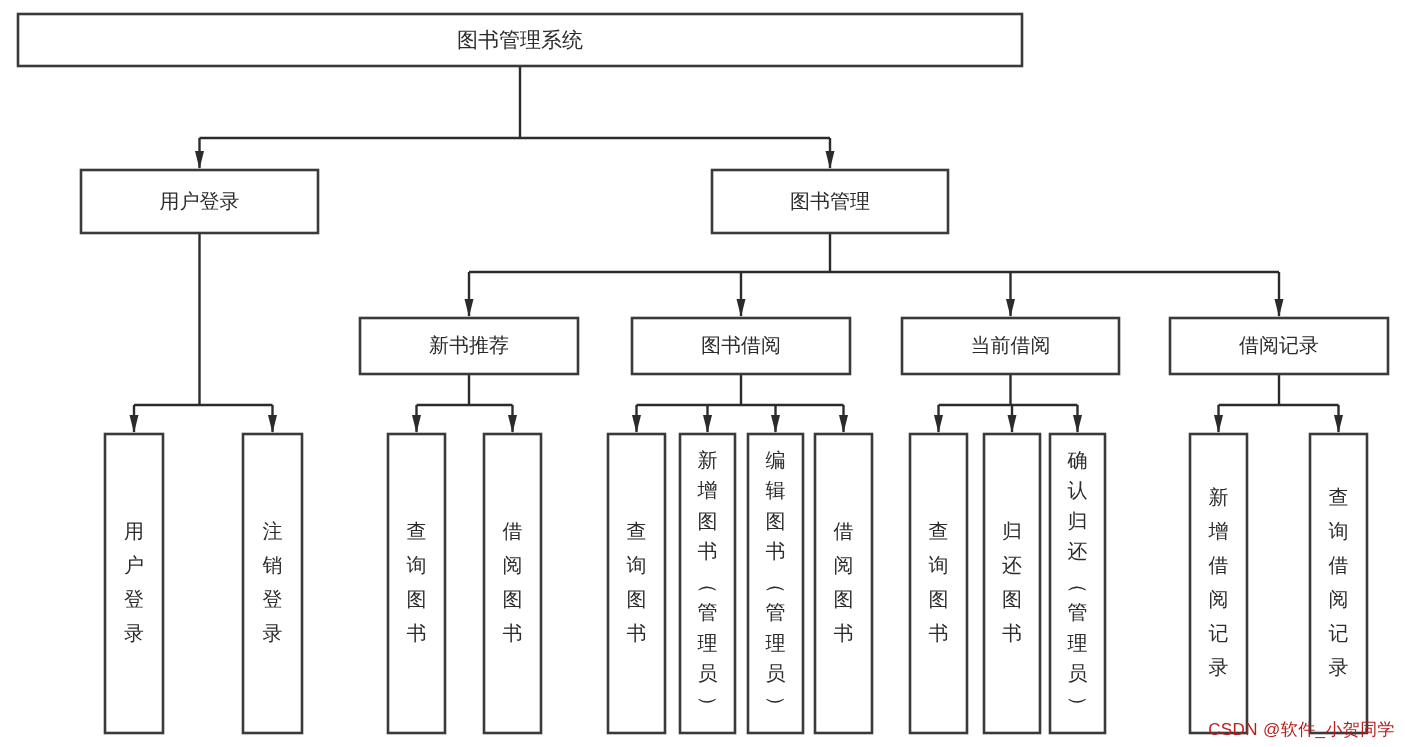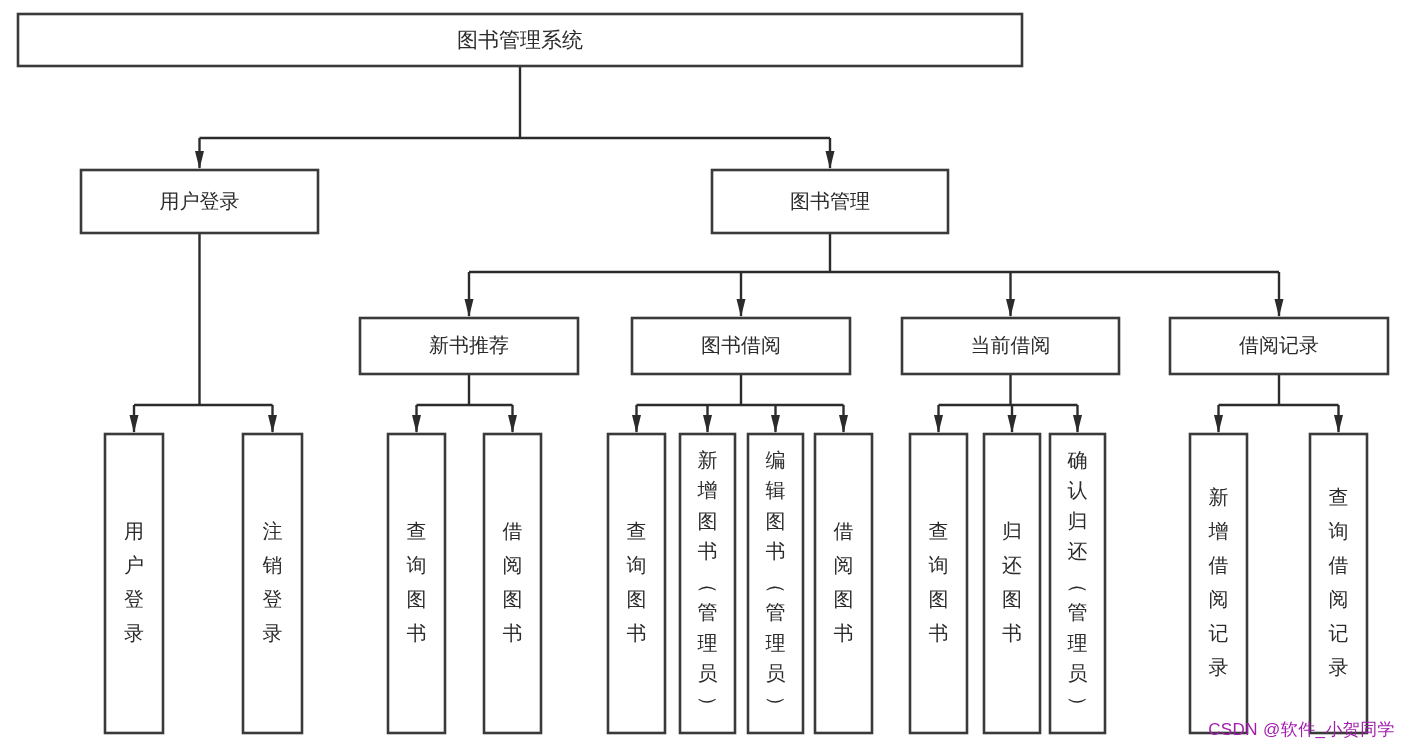--- a/index.html
+++ b/index.html
@@ -57,21 +57,21 @@
   .arrow-head {
     fill: #2b2b2b;
     stroke: none;
   }
   .watermark {
     position: absolute;
     right: 10px;
     bottom: 6px;
     font-family: "Liberation Sans", "DejaVu Sans", sans-serif;
     font-size: 17px;
-    color: #a21caf;
+    color: #b91c1c;
     letter-spacing: 0.4px;
     white-space: nowrap;
     user-select: none;
   }
 </style>
 </head>
 <body>
 
 <div id="diagram-root">
 

